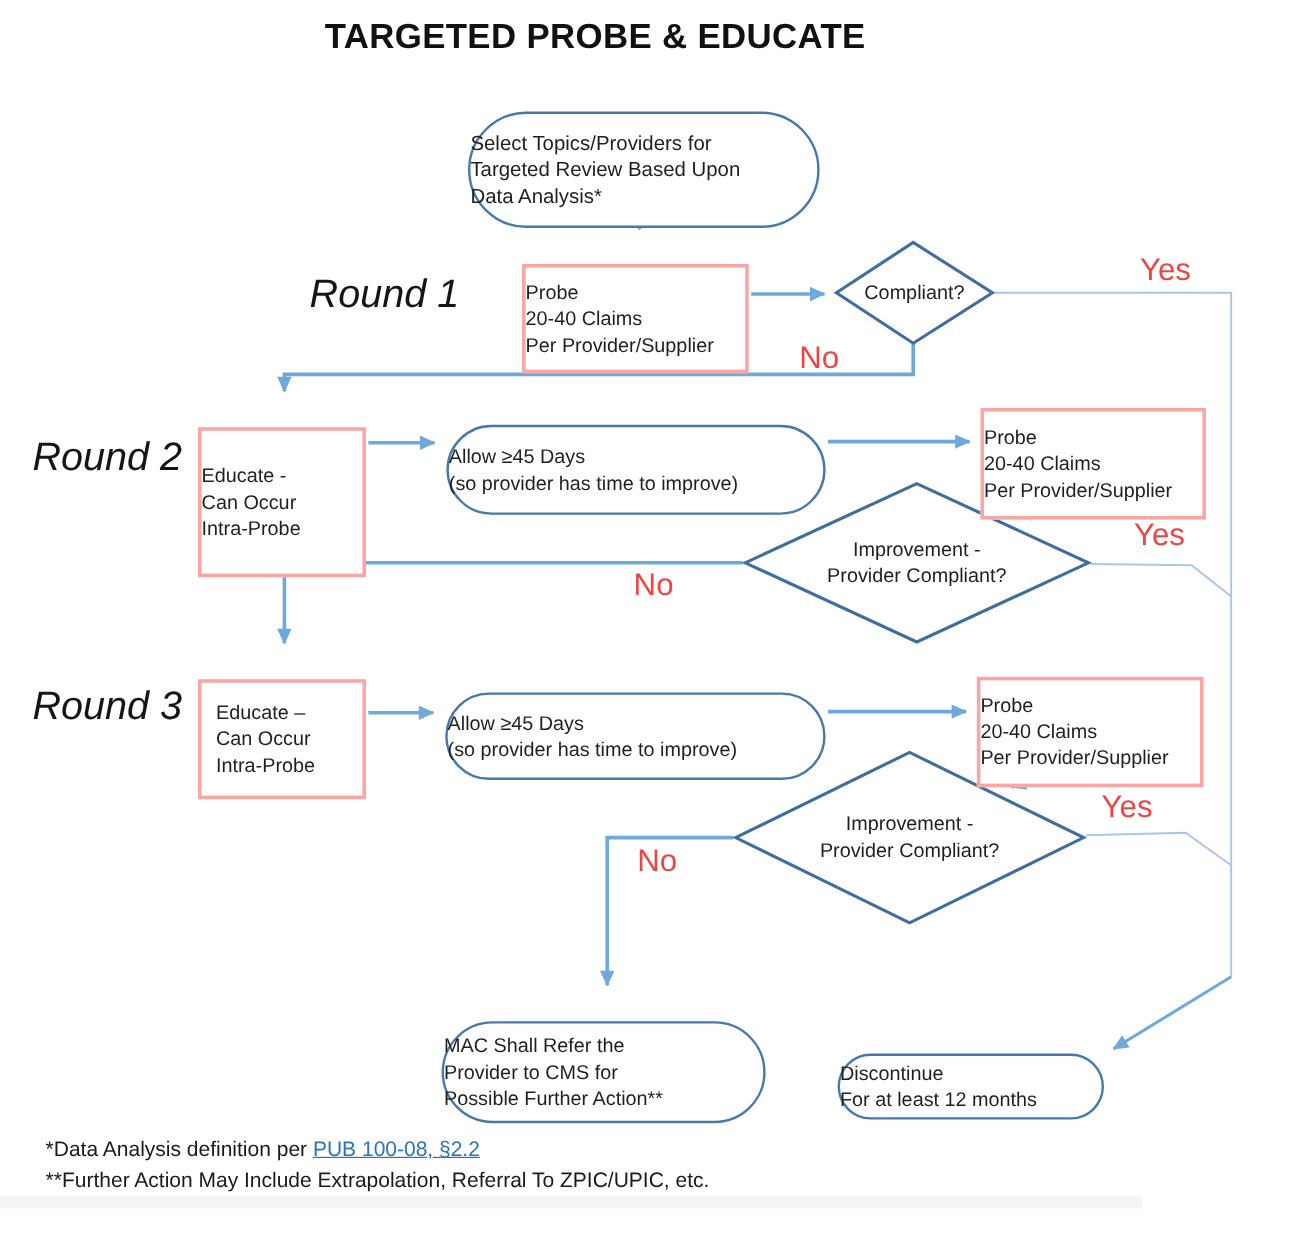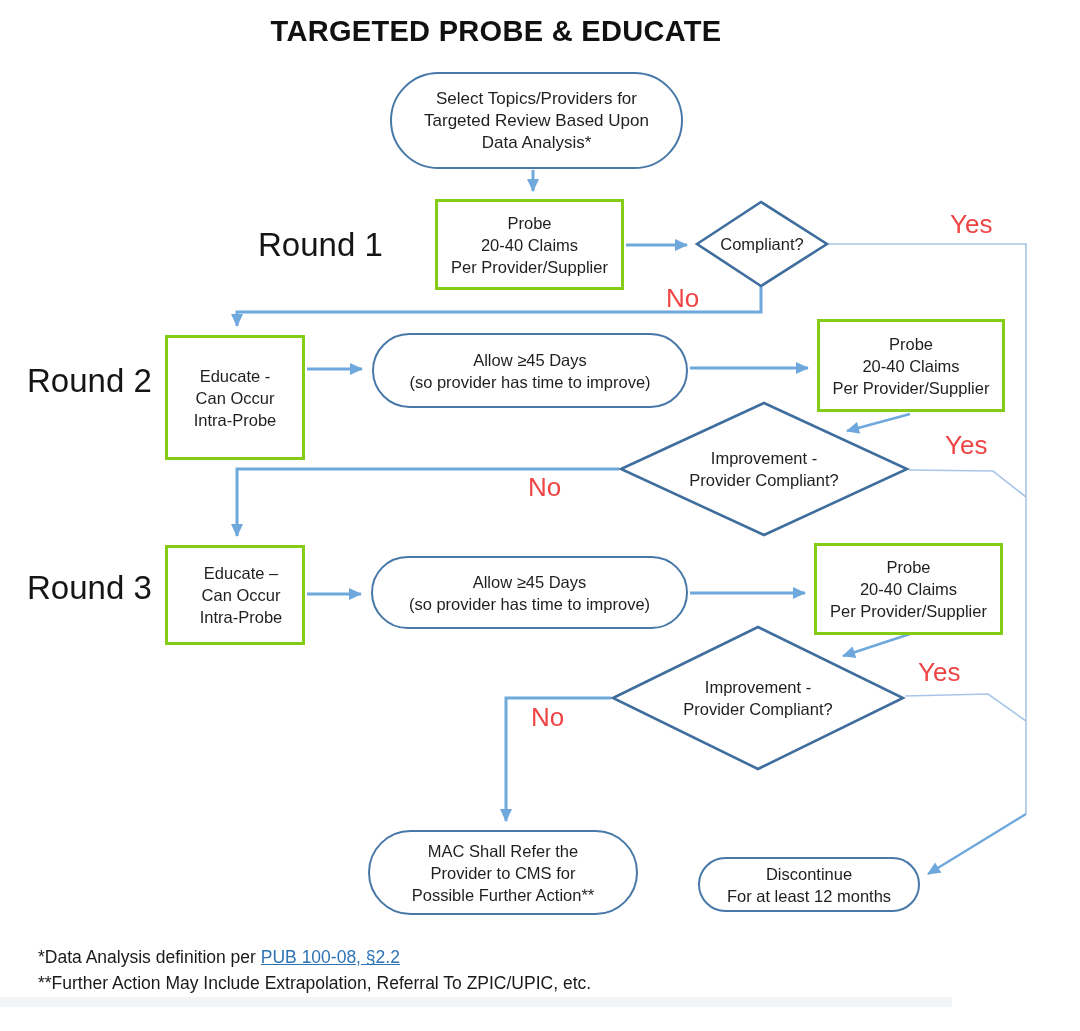--- a/index.html
+++ b/index.html
@@ -5,30 +5,30 @@
   html,body{margin:0;padding:0;background:#fff;}
   .stage{
     position:relative;width:1080px;height:1031px;background:#ffffff;
     font-family:"Liberation Sans", sans-serif;color:#1f1f1f;overflow:hidden;
   }
   .stage svg{position:absolute;left:0;top:0;}
   .title{
     position:absolute;left:0;top:15px;width:992px;text-align:center;
     font-size:29px;font-weight:bold;letter-spacing:.3px;color:#111;
   }
-  .round-label{position:absolute;font-size:33px;color:#151515;}
+  .round-label{position:absolute;font-size:33px;color:#151515;font-style:italic;}
   .rl1{left:258px;top:226px;}
   .rl2{left:27px;top:362px;}
   .rl3{left:27px;top:569px;}
   .node{
     position:absolute;display:flex;flex-direction:column;justify-content:center;
-    align-items:center;text-align:center;background:#fff;box-sizing:border-box;
-    font-size:16.5px;line-height:22px;white-space:nowrap;
+    align-items:flex-start;text-align:center;background:#fff;box-sizing:border-box;
+    font-size:16.5px;line-height:22px;white-space:nowrap;margin-top:21px;
   }
-  .box{border:3px solid #84cc16;}
+  .box{border:3px solid #fca5a5;}
   .oval{border:2px solid #4878a8;}
   .start-oval{left:390px;top:72px;width:293px;height:97px;border-radius:50px;font-size:17px;}
   .probe1{left:435px;top:199px;width:189px;height:91px;}
   .educate2{left:165px;top:335px;width:140px;height:125px;}
   .allow2{left:372px;top:333px;width:316px;height:75px;border-radius:38px;}
   .probe2{left:817px;top:319px;width:188px;height:93px;}
   .educate3{left:165px;top:545px;width:140px;height:100px;padding-left:12px;}
   .allow3{left:371px;top:556px;width:317px;height:73px;border-radius:37px;}
   .probe3{left:814px;top:543px;width:189px;height:92px;}
   .mac-oval{left:368px;top:830px;width:270px;height:85px;border-radius:44px;}

